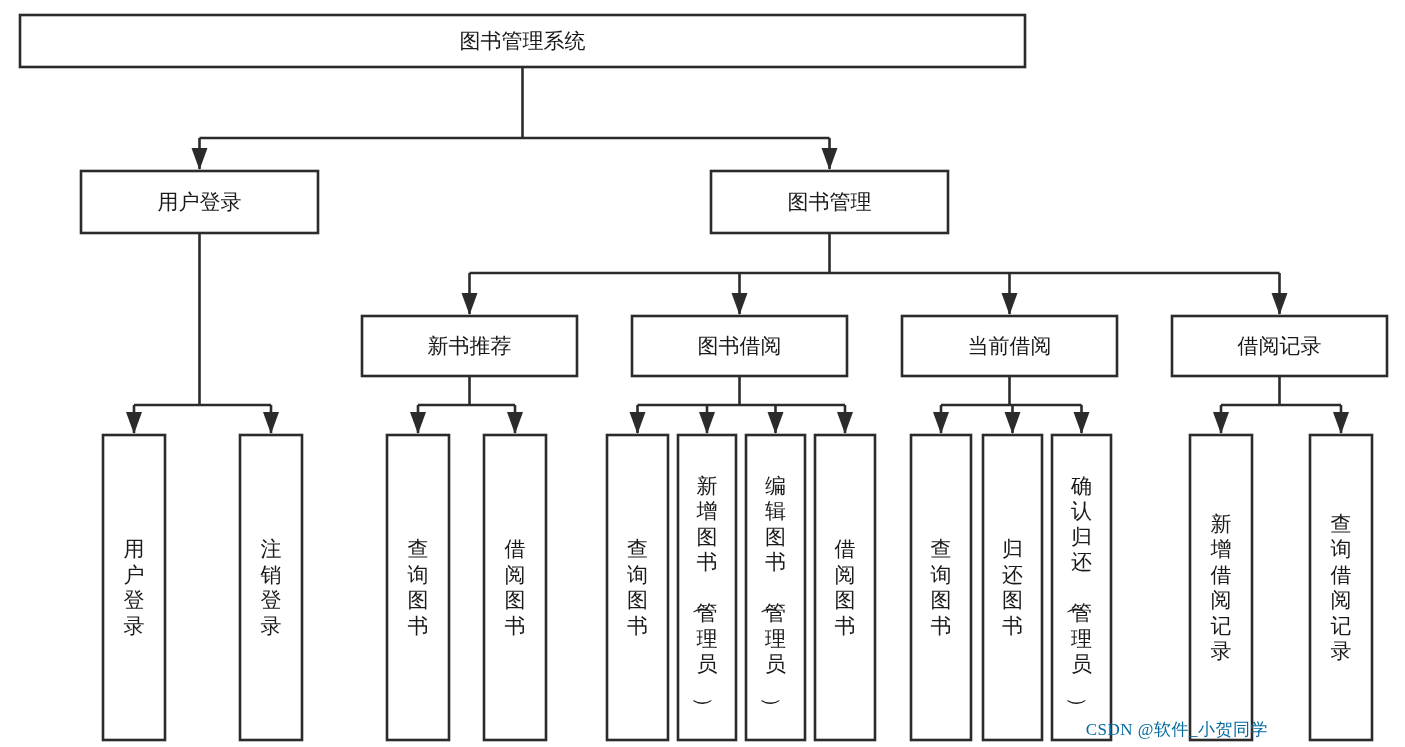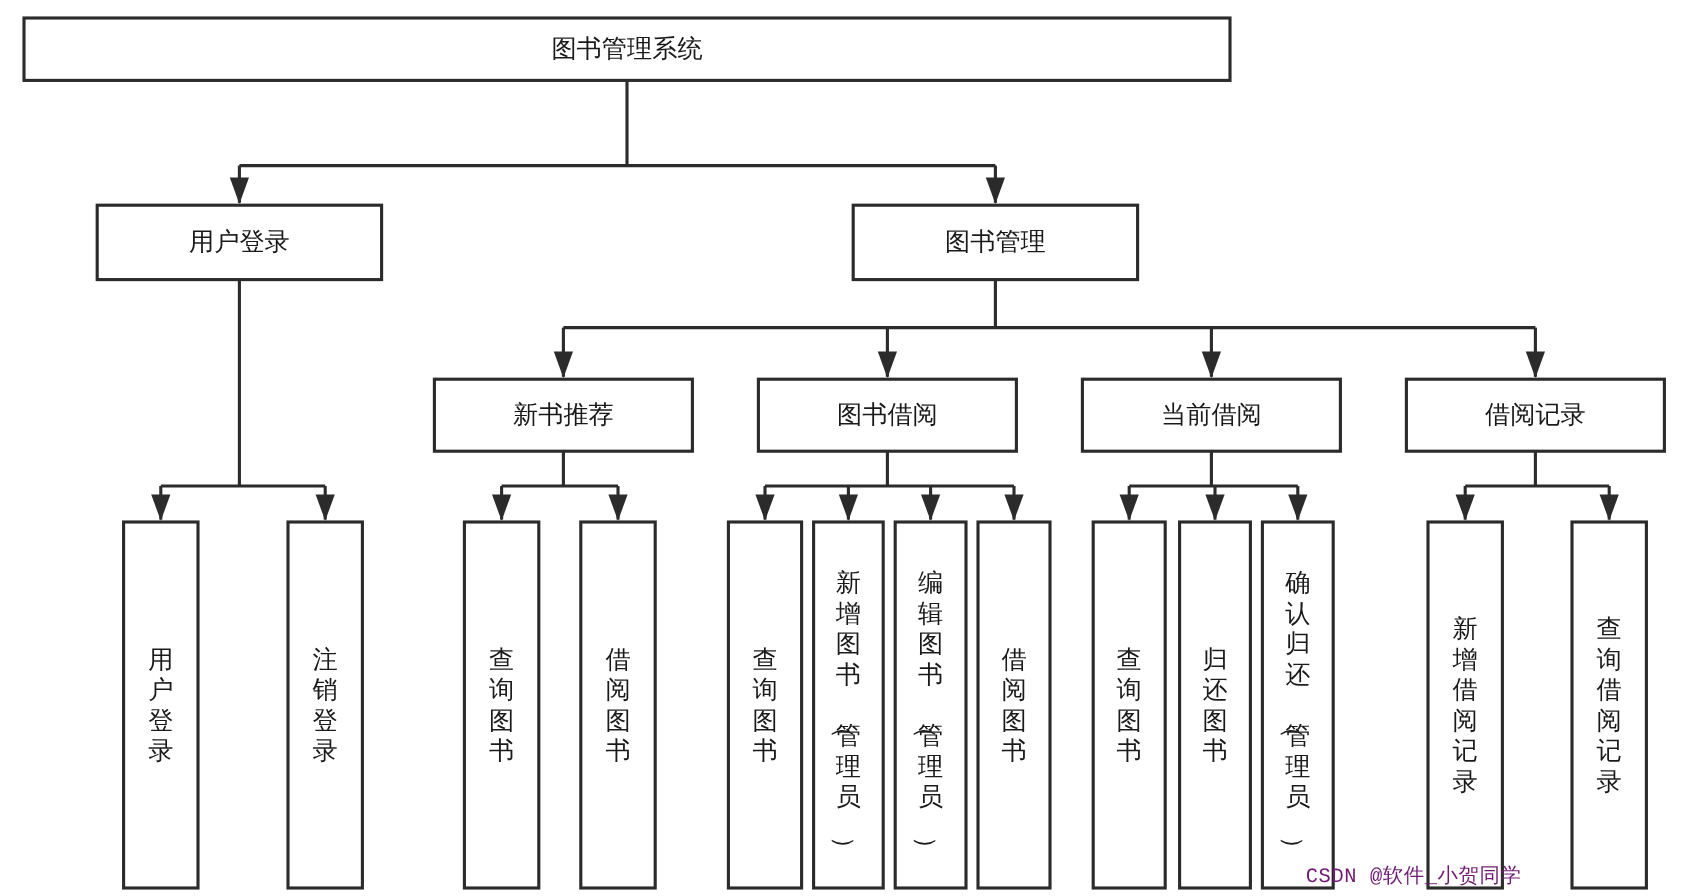--- a/index.html
+++ b/index.html
@@ -54,23 +54,23 @@
   .node-label-v {
     font-family: "Liberation Sans", "DejaVu Sans", sans-serif;
     font-size: 21px;
     fill: #1a1a1a;
     text-anchor: middle;
   }
   .watermark {
     position: absolute;
     right: 14px;
     bottom: 6px;
-    font-family: Liberation Mono, monospace;
+    font-family: Liberation Serif, serif;
     font-size: 17px;
-    color: #701a75;
+    color: #0369a1;
     letter-spacing: 0.5px;
     white-space: nowrap;
     user-select: none;
   }
 </style>
 </head>
 <body>
 
 <div id="diagram-root">
   <svg class="diagram-canvas" id="diagram-svg" viewBox="0 0 1405 747" xmlns="http://www.w3.org/2000/svg">

